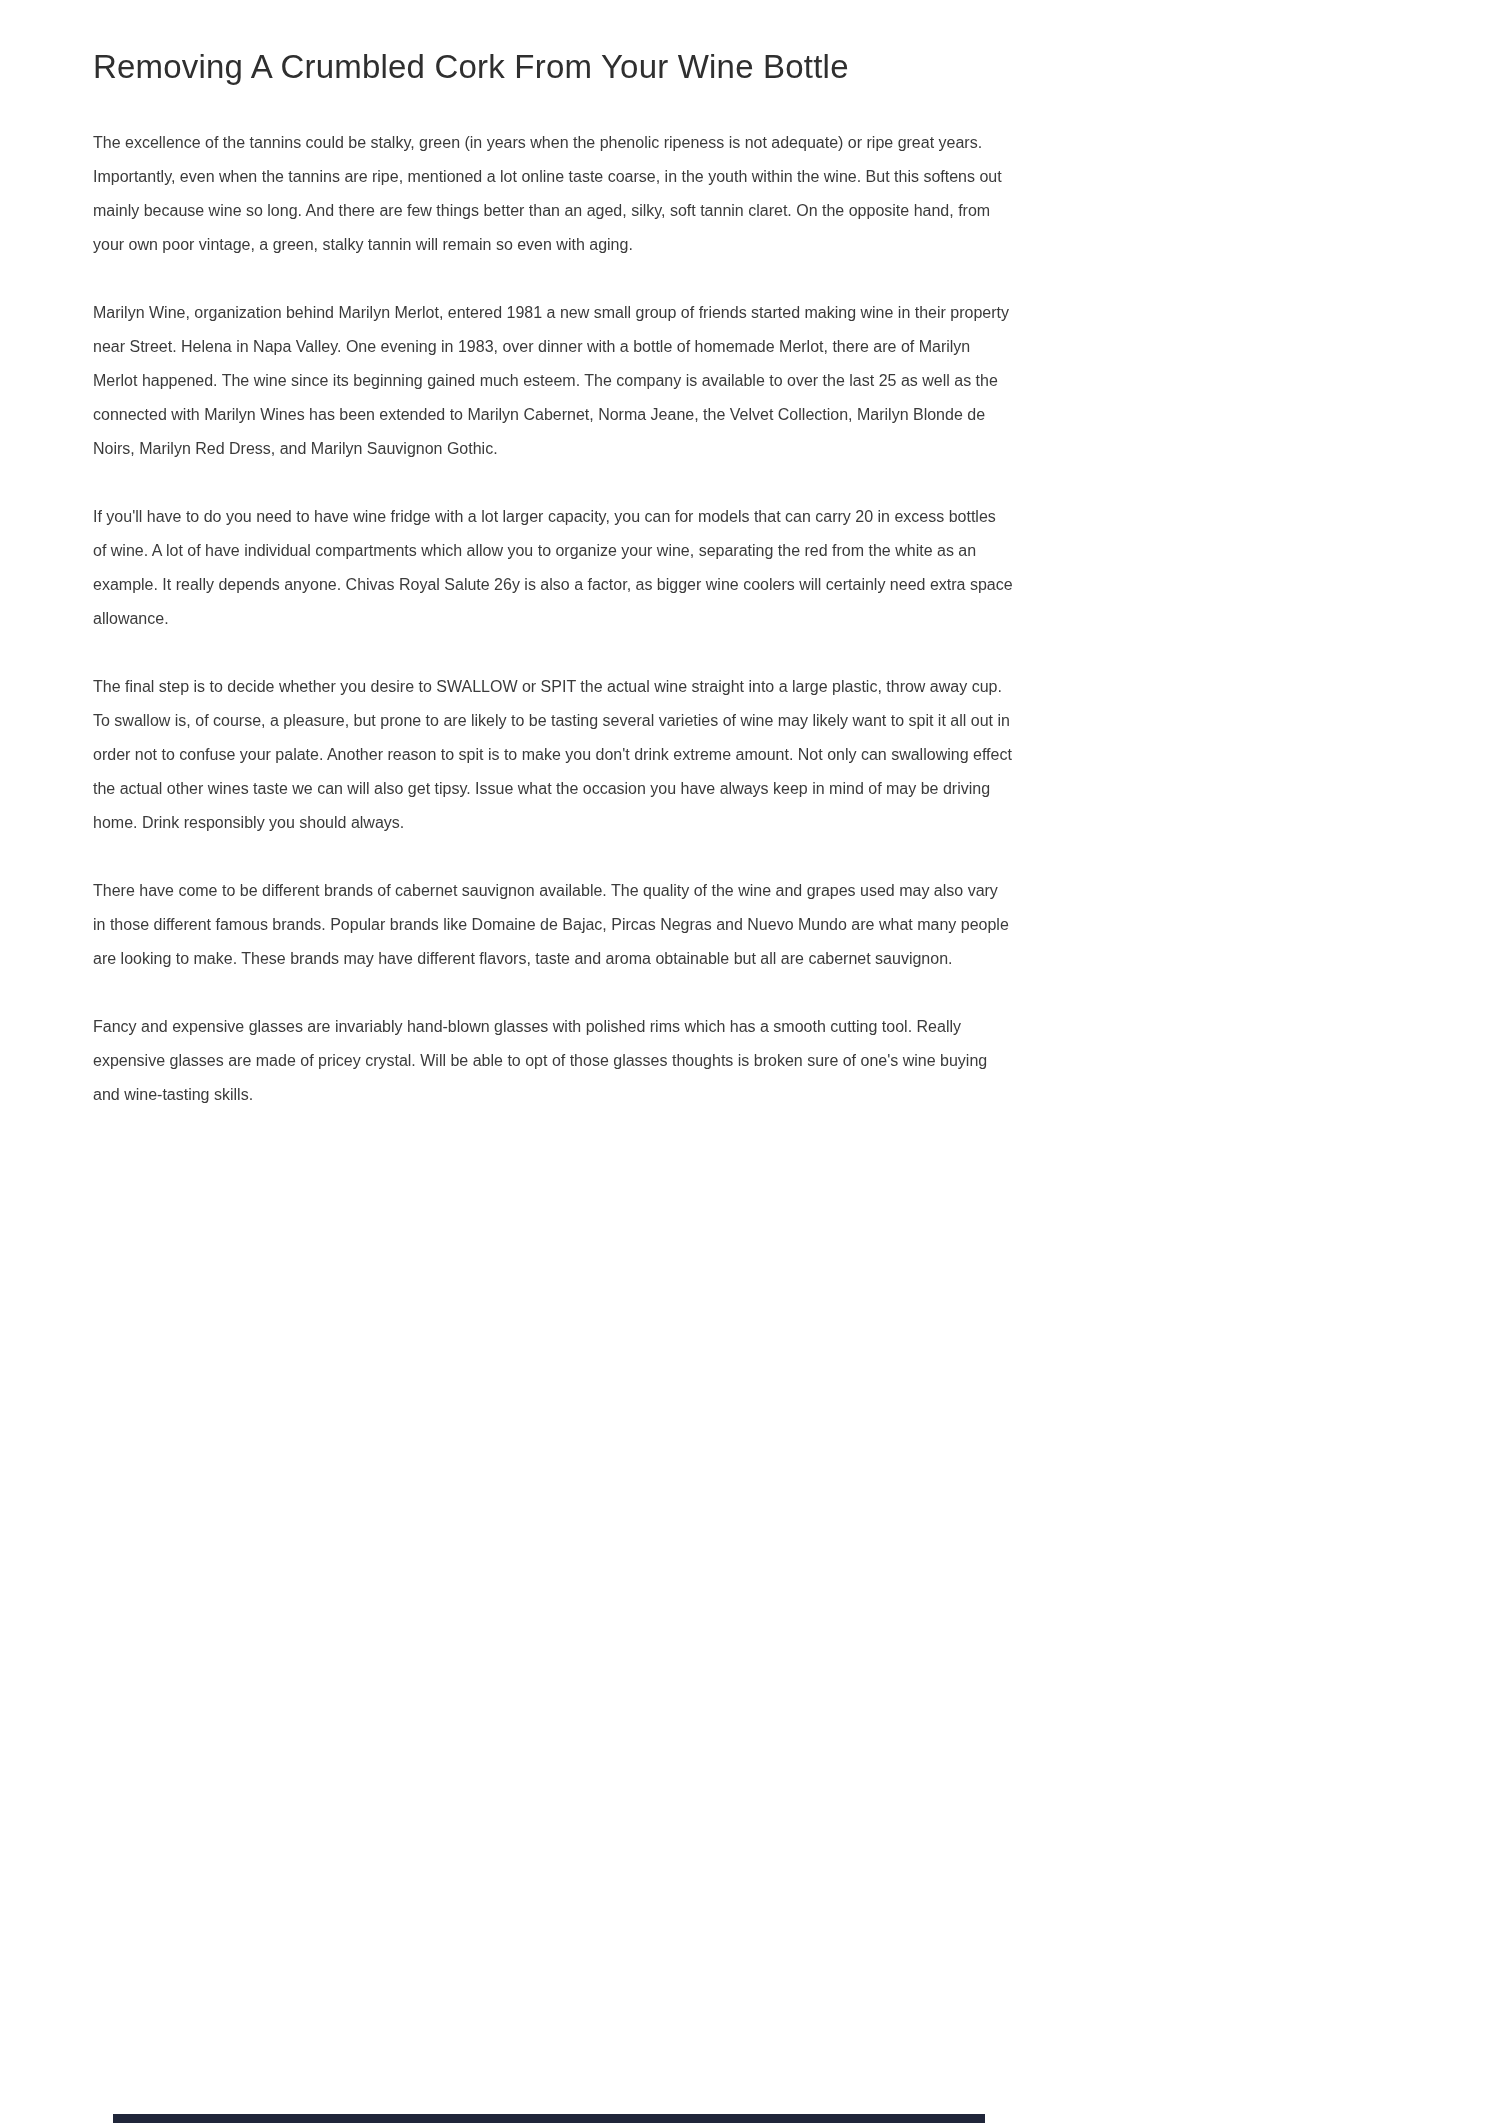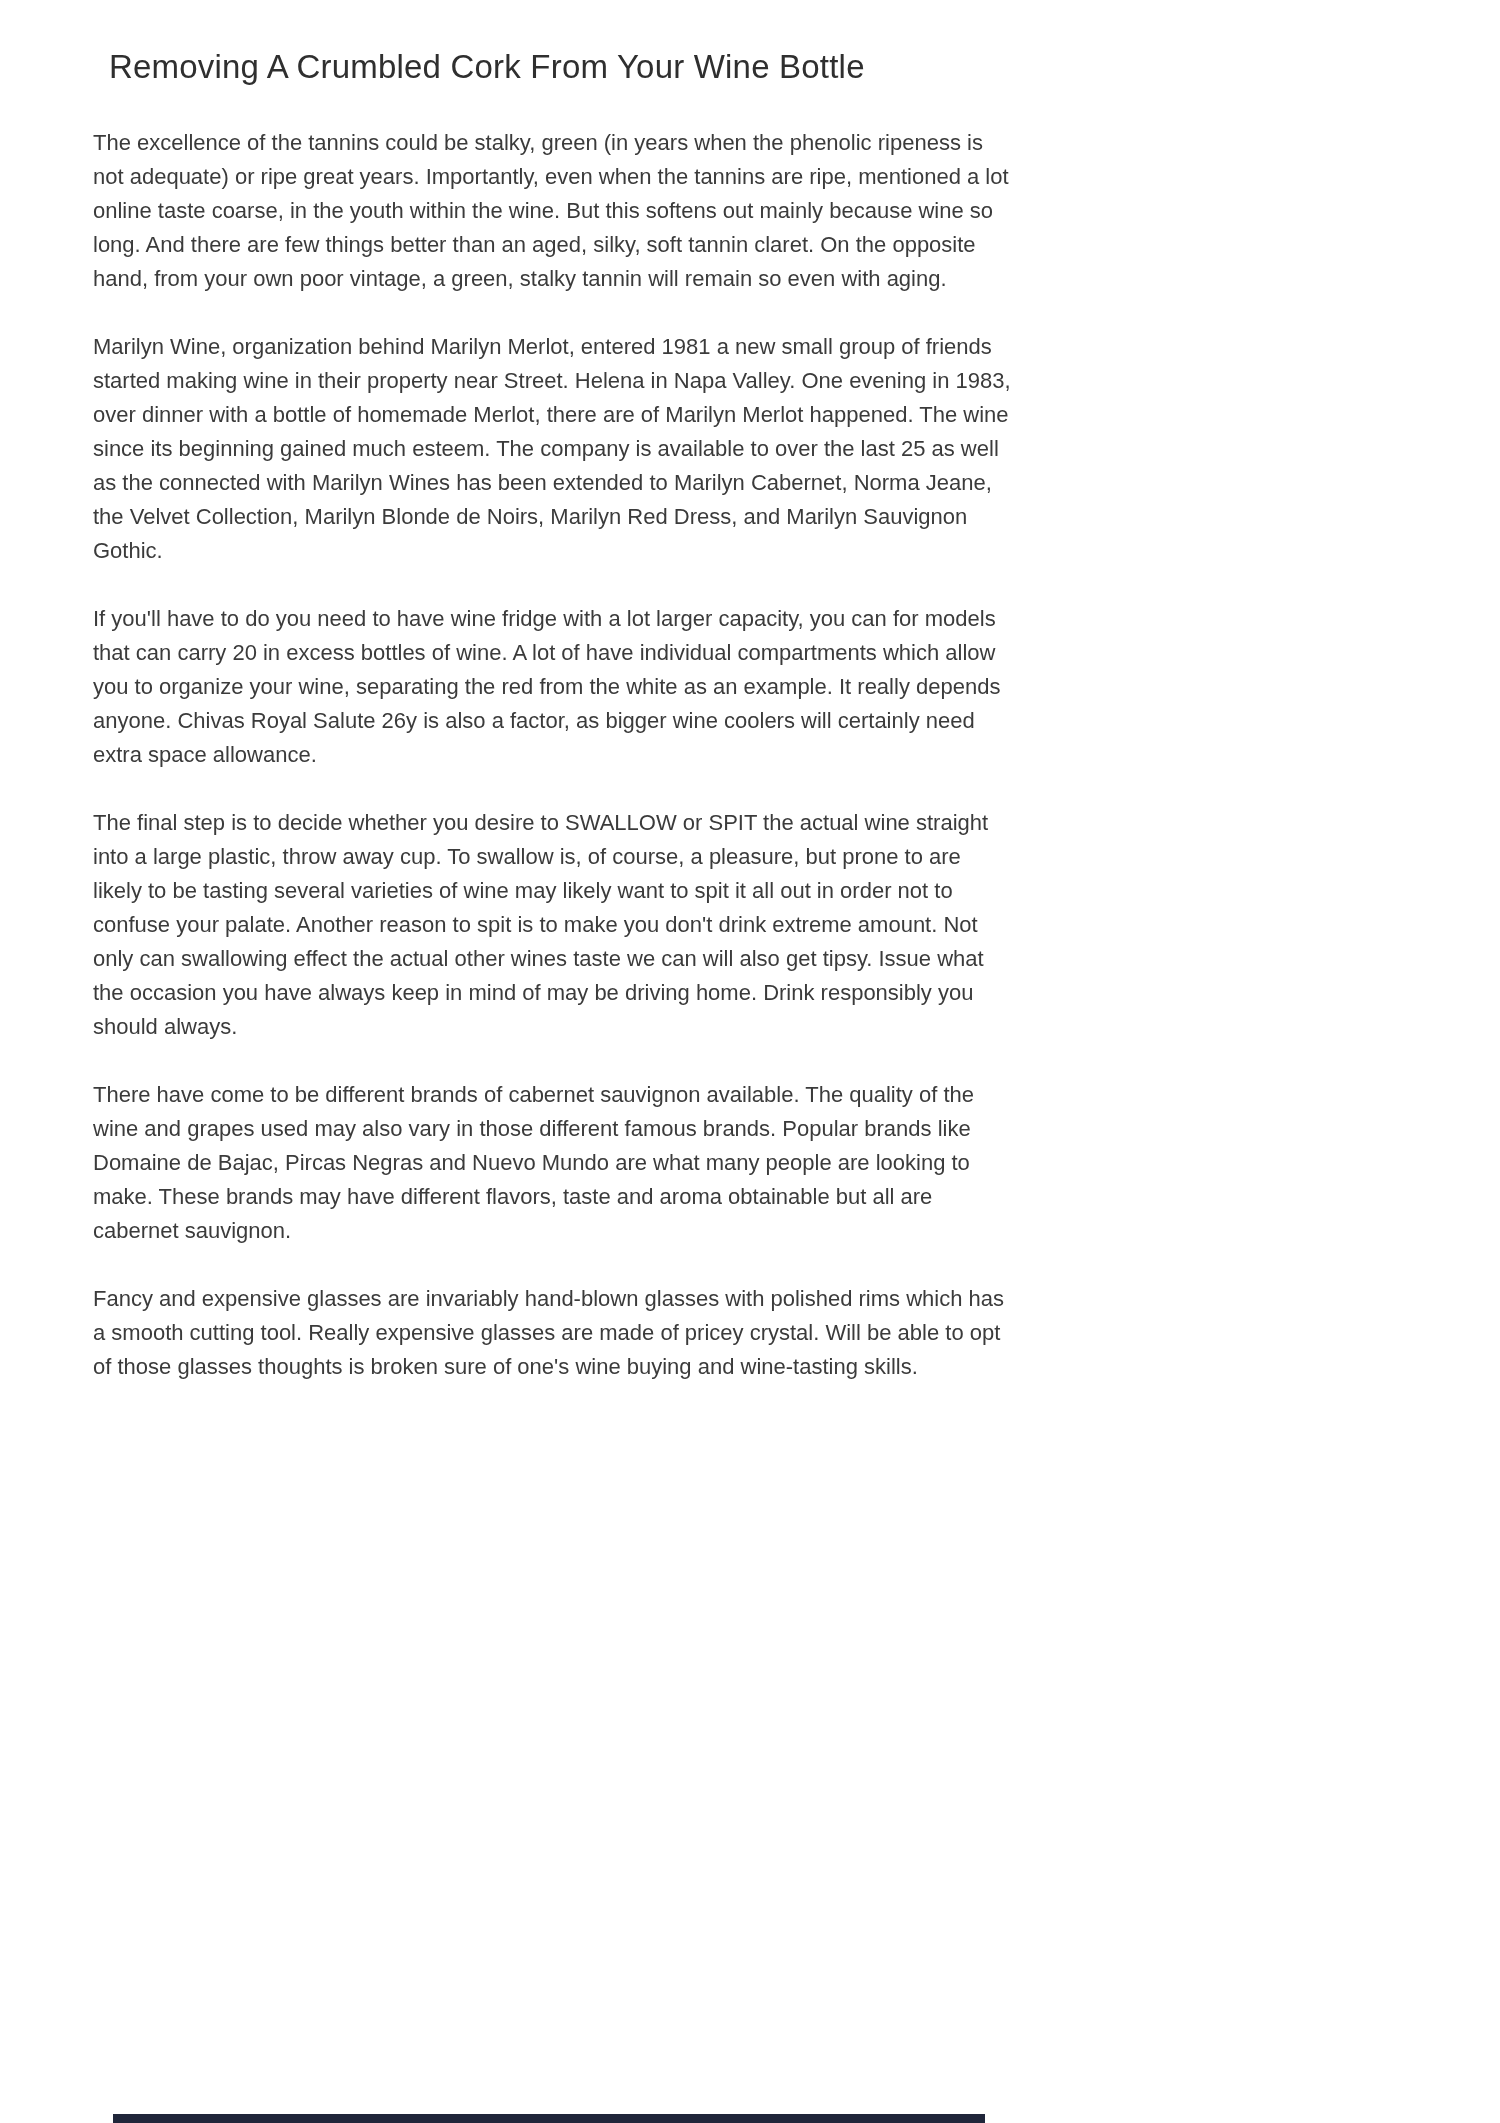--- a/index.html
+++ b/index.html
@@ -18,25 +18,25 @@
   .page {
     position: absolute;
     top: 0;
     left: 93px;
     width: 920px;
   }
   h1.title {
     font-size: 33px;
     font-weight: 400;
     color: #2f2f2f;
-    margin: 48px 0 40px 16px;
+    margin: 48px 0 40px 0;
     letter-spacing: 0.2px;
   }
   p.para {
-    font-size: 22px;
+    font-size: 16px;
     line-height: 34px;
     margin: 0 0 34px 0;
     color: #3b3b3b;
   }
   .footer-bar {
     position: absolute;
     bottom: 0;
     left: 113px;
     width: 872px;
     height: 9px;

